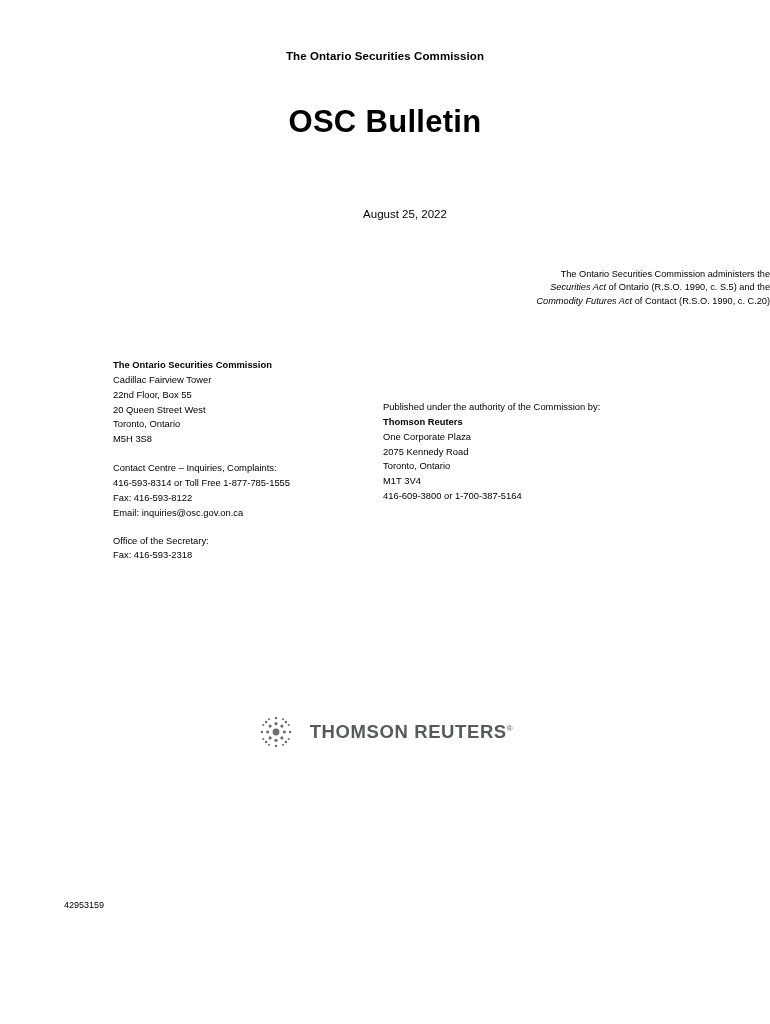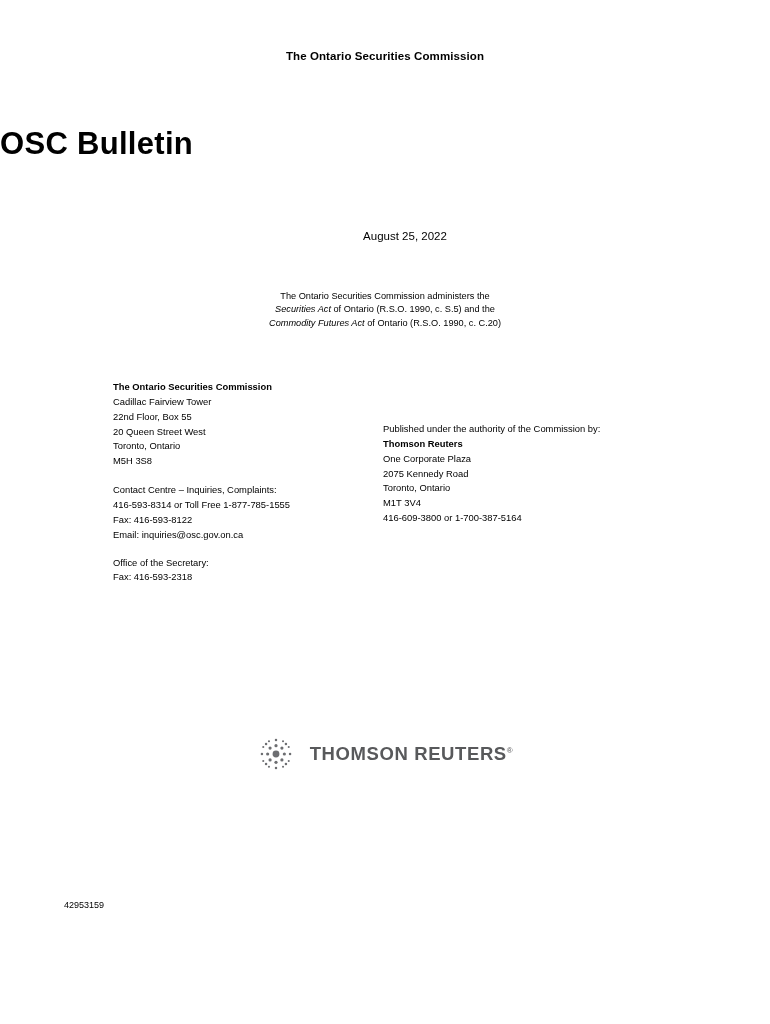--- a/index.html
+++ b/index.html
@@ -24,38 +24,39 @@
 
   .org-line {
     text-align: center;
     font-size: 11.5px;
     font-weight: bold;
     letter-spacing: 0.1px;
     margin-top: 50px;
   }
 
   .main-title {
+    text-align: center;
     font-size: 31px;
     font-weight: bold;
     letter-spacing: 0.3px;
-    margin-top: 64px;
+    margin-top: 42px;
   }
 
   .issue-block {
     text-align: center;
     margin-top: 68px;
   }
   .issue-block div {
     font-size: 11.5px;
     margin-bottom: 20px;
     padding-left: 40px;
   }
 
   .admin-block {
-    text-align: center;
+    text-align: right;
     margin-top: 48px;
     font-size: 9.2px;
     line-height: 1.45;
   }
   .admin-block .it {
     font-style: italic;
   }
 
   .contacts {
     margin-top: 50px;
@@ -128,21 +129,21 @@
 
   <div class="main-title">OSC Bulletin</div>
 
   <div class="issue-block">
     <div>August 25, 2022</div>
   </div>
 
   <div class="admin-block">
     <div>The Ontario Securities Commission administers the</div>
     <div><span class="it">Securities Act</span><span> of Ontario (R.S.O. 1990, c. S.5) and the</span></div>
-    <div><span class="it">Commodity Futures Act</span><span> of Ontario (R.S.O. 1990, c. C.20)</span></div>
+    <div><span class="it">Commodity Futures Act</span><span> of Contact (R.S.O. 1990, c. C.20)</span></div>
   </div>
 
   <div class="contacts">
 
     <div class="col-left">
       <div class="bold">The Ontario Securities Commission</div>
       <div>Cadillac Fairview Tower</div>
       <div>22nd Floor, Box 55</div>
       <div>20 Queen Street West</div>
       <div>Toronto, Ontario</div>

